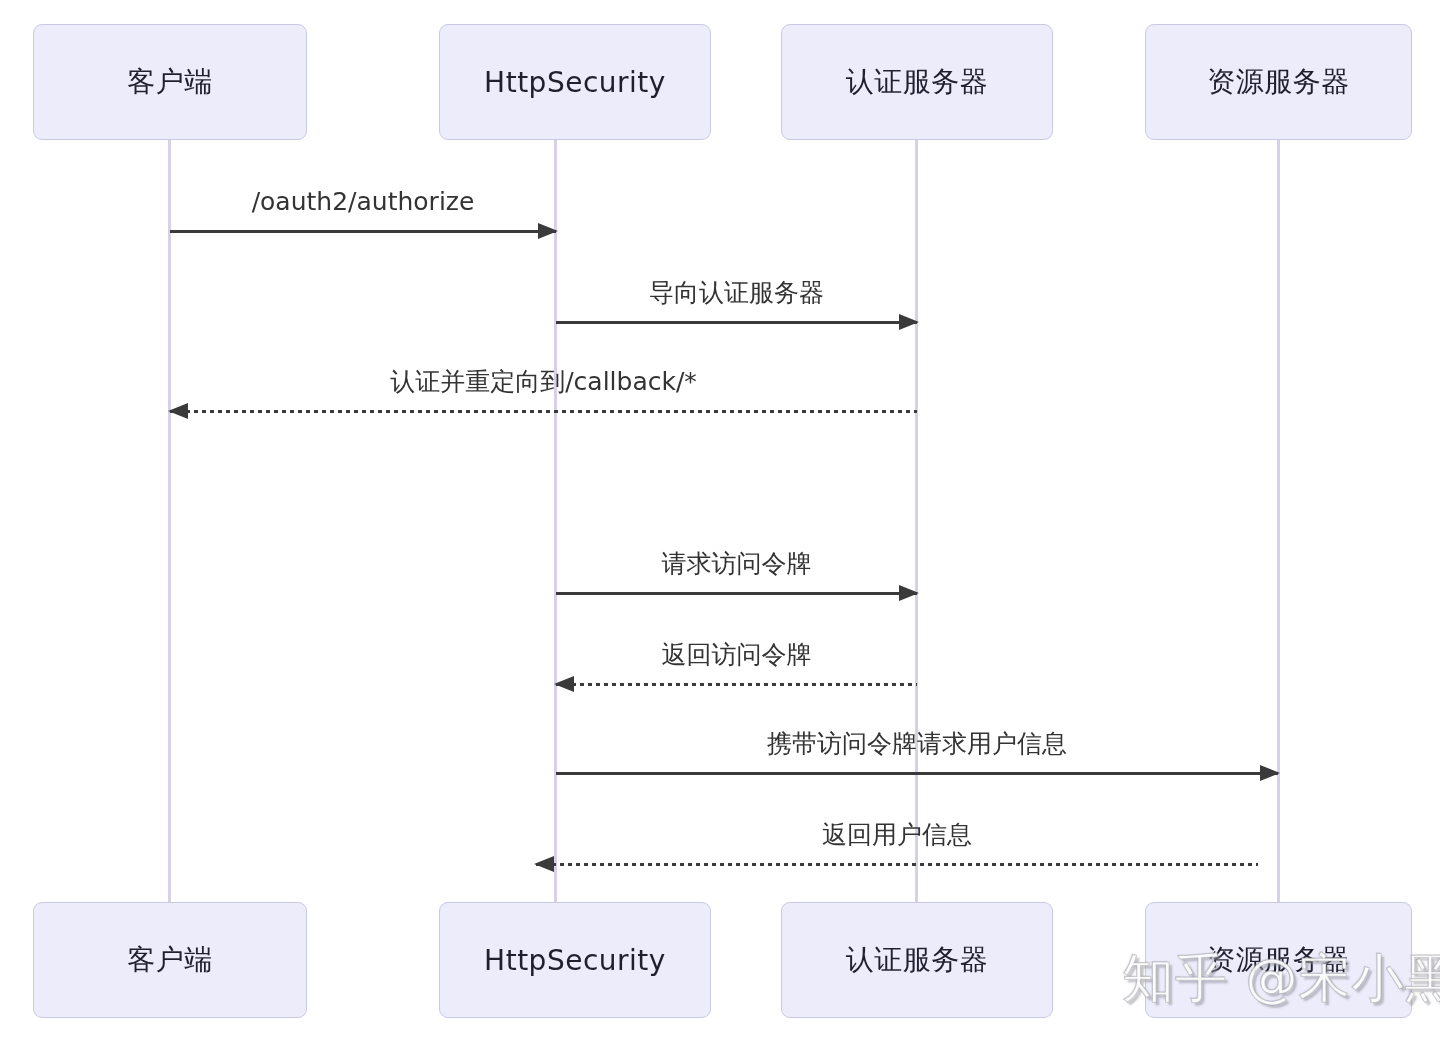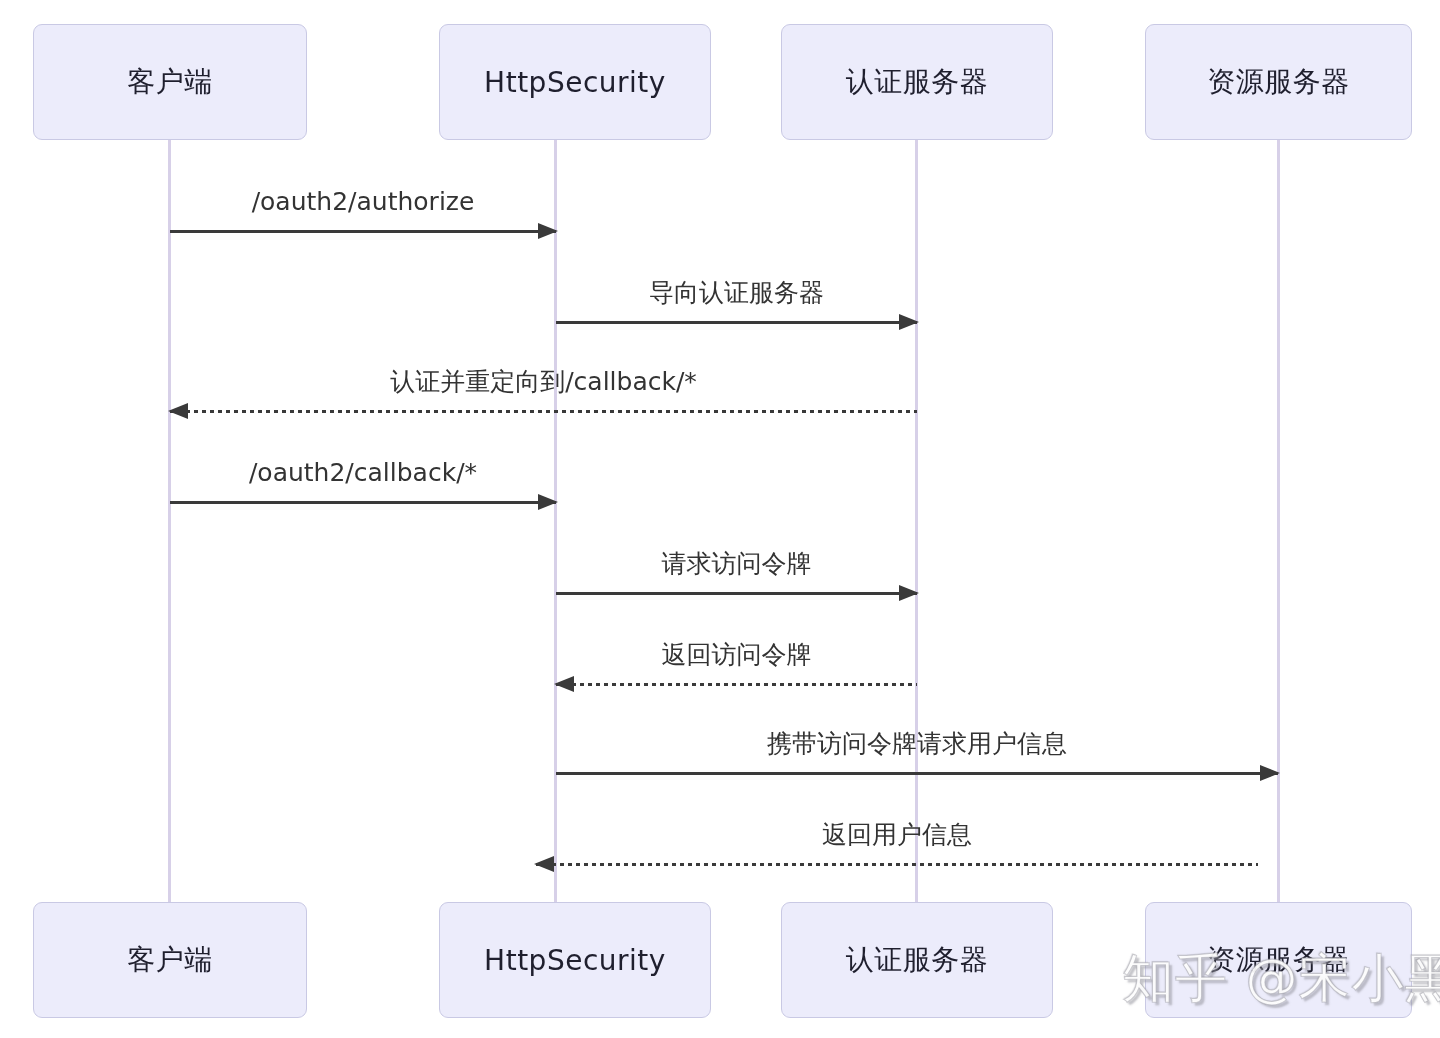--- a/index.html
+++ b/index.html
@@ -136,26 +136,20 @@
     </div>
   </div>
 
   <div class="message m3">
     <div class="msg-label">认证并重定向到/callback/*</div>
     <div class="msg-line dashed">
       <span class="arrowhead dir-left"></span>
     </div>
   </div>
 
-  <div class="message m4">
-    <div class="msg-label">/oauth2/callback/*</div>
-    <div class="msg-line">
-      <span class="arrowhead dir-right"></span>
-    </div>
-  </div>
 
   <div class="message m5">
     <div class="msg-label">请求访问令牌</div>
     <div class="msg-line">
       <span class="arrowhead dir-right"></span>
     </div>
   </div>
 
   <div class="message m6">
     <div class="msg-label">返回访问令牌</div>

